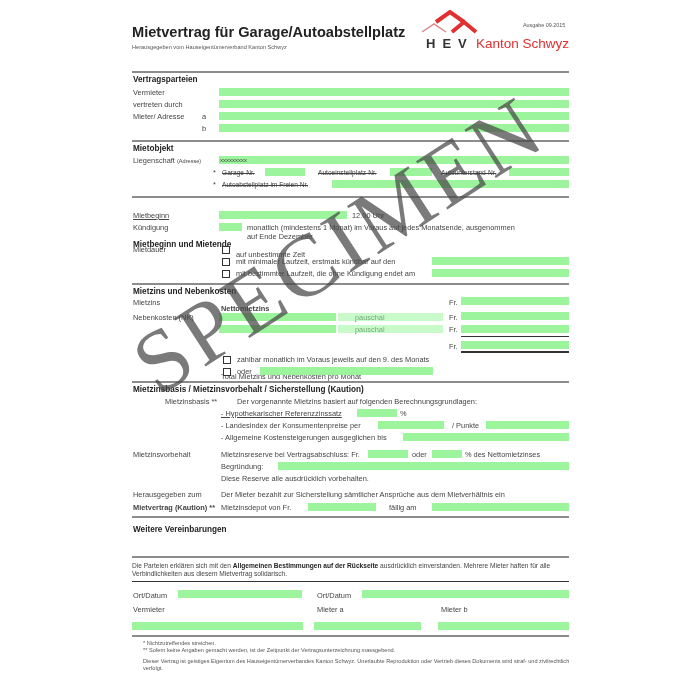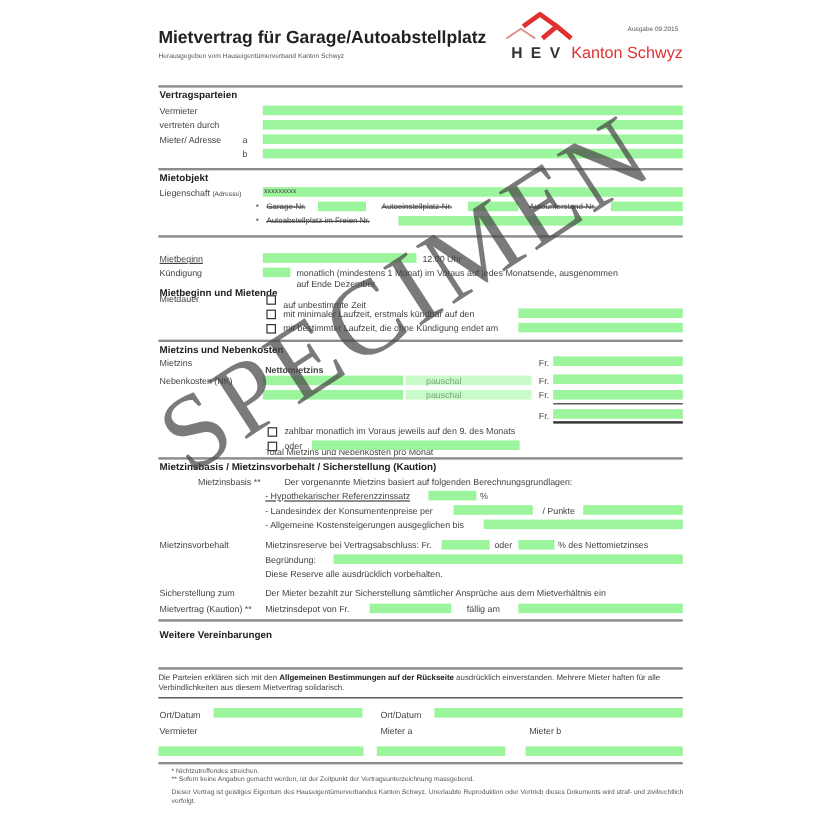--- a/index.html
+++ b/index.html
@@ -141,23 +141,23 @@
 <div class="t" style="left:133px;top:450px;">Mietzinsvorbehalt</div>
 <div class="t" style="left:221px;top:450px;">Mietzinsreserve bei Vertragsabschluss:  Fr.</div>
 <div class="g" style="left:368px;top:450px;width:40px;"></div>
 <div class="t" style="left:412px;top:450px;">oder</div>
 <div class="g" style="left:432px;top:450px;width:30px;"></div>
 <div class="t" style="left:465px;top:450px;">% des Nettomietzinses</div>
 <div class="t" style="left:221px;top:462px;">Begründung:</div>
 <div class="g" style="left:278px;top:462px;width:291px;"></div>
 <div class="t" style="left:221px;top:474px;">Diese Reserve alle ausdrücklich vorbehalten.</div>
 
-<div class="t" style="left:133px;top:490px;">Sicherstellung zum</div>
+<div class="t" style="left:133px;top:490px;">Herausgegeben zum</div>
 <div class="t" style="left:221px;top:490px;">Der Mieter bezahlt zur Sicherstellung sämtlicher Ansprüche aus dem Mietverhältnis ein</div>
-<div class="t" style="left:133px;top:503px;">Mietvertrag (Kaution) **</div>
+<div class="t" style="left:133px;top:503px;font-weight:bold;">Mietvertrag (Kaution) **</div>
 <div class="t" style="left:221px;top:503px;">Mietzinsdepot von Fr.</div>
 <div class="g" style="left:308px;top:503px;width:68px;"></div>
 <div class="t" style="left:389px;top:503px;">fällig am</div>
 <div class="g" style="left:432px;top:503px;width:137px;"></div>
 
 <div class="rule" style="top:516px;"></div>
 
 <div class="h" style="left:133px;top:525px;">Weitere Vereinbarungen</div>
 <div class="abs" style="left:219px;top:537px;width:350px;height:16px;"></div>
 

